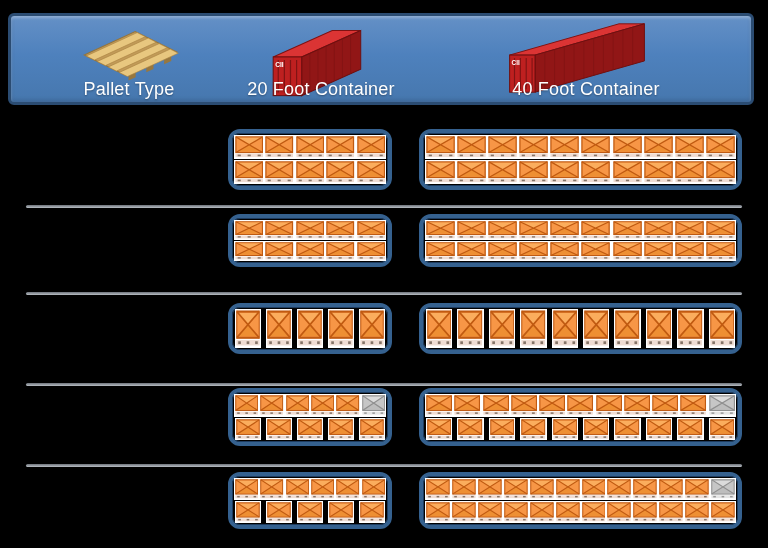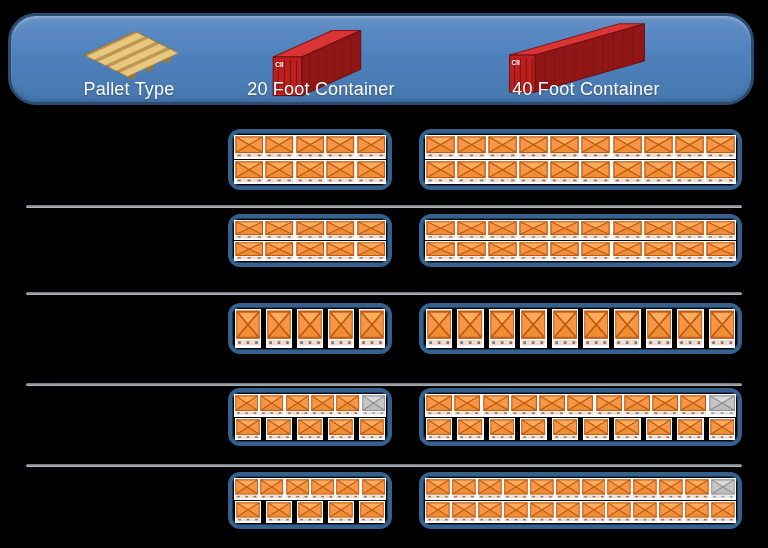--- a/index.html
+++ b/index.html
@@ -1,20 +1,20 @@
 <!DOCTYPE html>
 <html><head>
 <meta charset="utf-8">
 <style>
   html,body{margin:0;padding:0;background:#000;}
   .stage{position:relative;width:768px;height:548px;background:#000;overflow:hidden;
          font-family:"Liberation Sans", sans-serif;}
 
   
-  .header{position:absolute;left:8px;top:13px;width:746px;height:92px;border-radius:28px;
+  .header{position:absolute;left:8px;top:13px;width:746px;height:92px;border-radius:6px;
           background:linear-gradient(180deg,#6490c6 0%,#4e81bd 45%,#4677ae 100%);
           border:3px solid #2b4c72;box-sizing:border-box;
           box-shadow:inset 0 2px 3px rgba(255,255,255,.30), inset 0 -2px 4px rgba(0,0,0,.15);}
   .hicon{position:absolute;}
   .i-pallet{left:60px;top:8px;width:114px;height:64px;}
   .i-c20{left:252px;top:4px;width:114px;height:80px;}
   .i-c40{left:488px;top:0px;width:157px;height:84px;}
   .hlabel{position:absolute;bottom:2px;color:#fff;font-size:18px;text-align:center;
           text-shadow:0 1px 2px rgba(0,0,0,.35);letter-spacing:.2px;}
   .l-pallet{left:28px;width:180px;}

